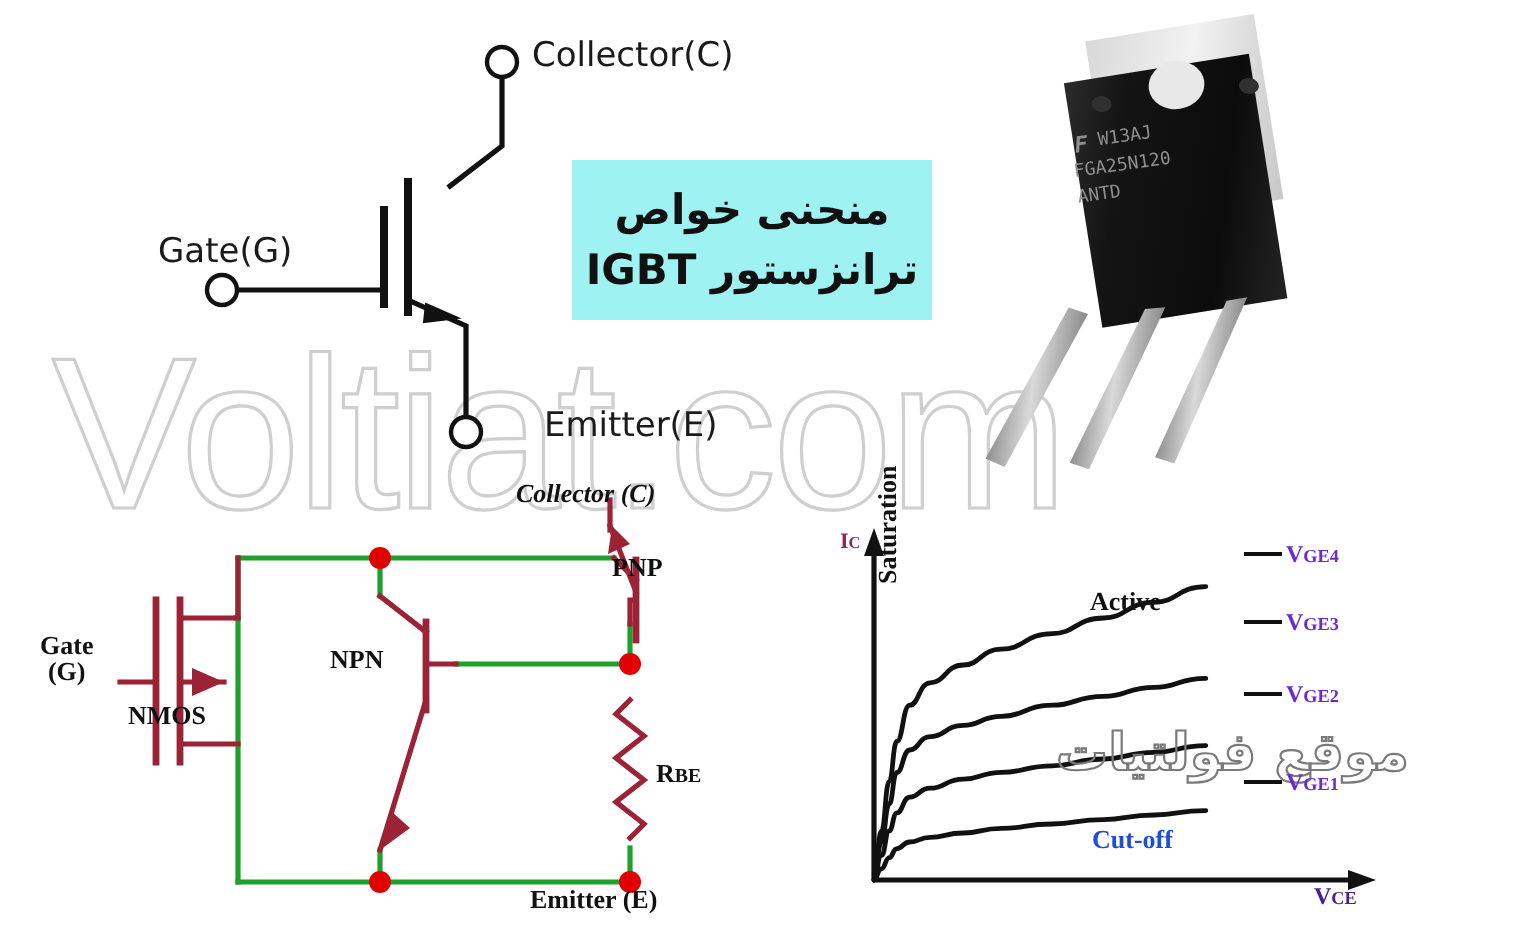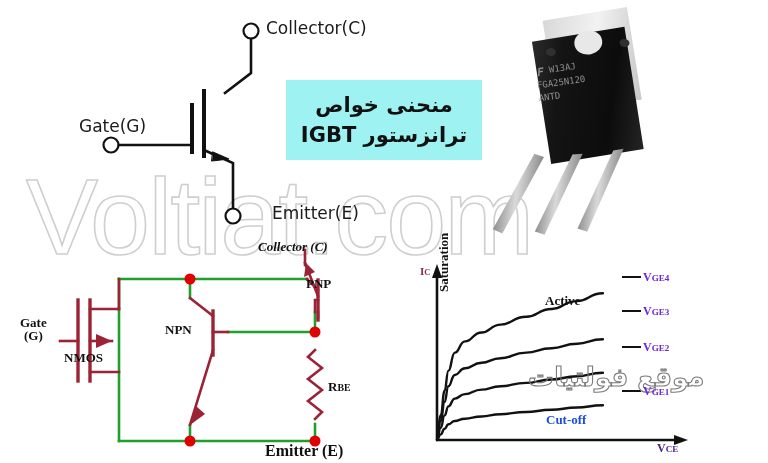--- a/index.html
+++ b/index.html
@@ -43,21 +43,21 @@
     direction: rtl;
     white-space: nowrap;
     pointer-events: none;
     z-index: 6;
   }
 
   
   #title-box {
     position: absolute;
     left: 286px; top: 80px;
-    width: 196px; height: 80px;
+    width: 180px; height: 80px;
     background: #9ff2f2;
     display: flex;
     flex-direction: column;
     align-items: center;
     justify-content: center;
     z-index: 5;
     direction: rtl;
   }
   #title-box .t-line {
     font-family: "DejaVu Sans", sans-serif;
@@ -92,21 +92,21 @@
     z-index: 7;
     text-align: center;
     line-height: 1.0;
   }
   #ckt-collector { left: 258px; top: 240px; font-size: 13px; font-style: italic; }
   #ckt-pnp       { left: 306px; top: 277px; font-size: 13px; }
   #ckt-npn       { left: 165px; top: 323px; font-size: 13px; }
   #ckt-gate      { left: 20px;  top: 316px; font-size: 13px; }
   #ckt-nmos      { left: 64px;  top: 351px; font-size: 13px; }
   #ckt-rbe       { left: 328px; top: 380px; font-size: 13px; }
-  #ckt-emitter   { left: 265px; top: 443px; font-size: 16px; }
+  #ckt-emitter   { left: 265px; top: 443px; font-size: 13px; }
   .sub { font-size: 0.76em; }
 
   
   .g-label {
     position: absolute;
     font-family: "Liberation Serif", serif;
     font-weight: 700;
     white-space: nowrap;
     z-index: 7;
   }

